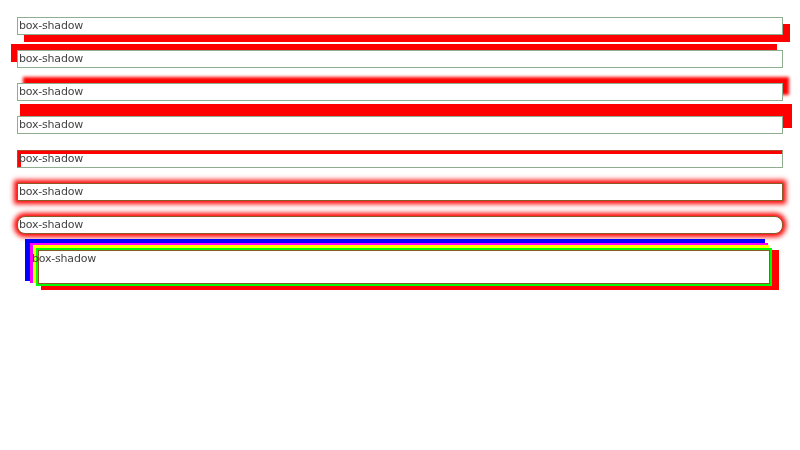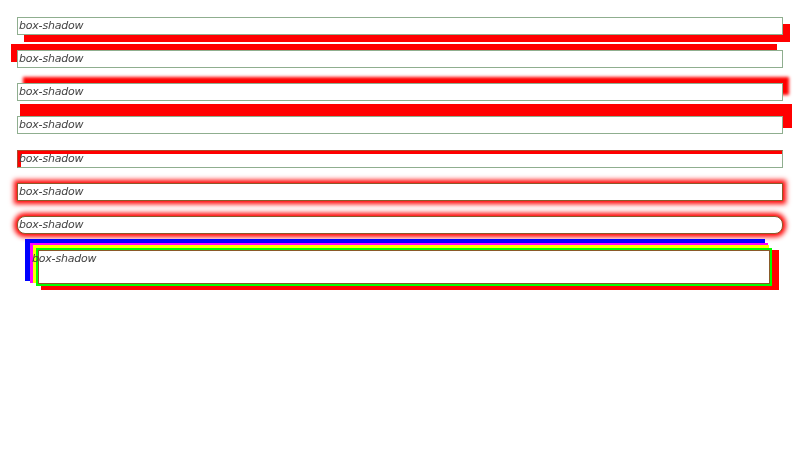--- a/index.html
+++ b/index.html
@@ -21,21 +21,20 @@
       height: 16px;
       border: 1px solid #8fae8f;
       background: #ffffff;
       color: #444444;
       font-size: 11px;
       line-height: 16px;
       padding: 0 0 0 1px;
       box-sizing: content-box;
       white-space: nowrap;
       letter-spacing: -0.2px;
-      font-style: italic;
     }
     .b1 { top: 17px;  box-shadow: 7px 7px 0 0 #ff0000; }
     .b2 { top: 50px;  box-shadow: -6px -6px 0 0 #ff0000; }
     .b3 { top: 83px;  box-shadow: 6px -6px 3px 0 #ff0000; }
     .b4 { top: 116px; box-shadow: 6px -9px 0 3px #ff0000; }
     .b5 { top: 150px; box-shadow: inset 3px 3px 0 0 #ff0000; border-color: #b04a2a #8fae8f #8fae8f #b04a2a; }
     .b6 { top: 183px; box-shadow: 0 0 5px 3px #ff0000; border-color: #8a5a2a; }
     .b7 { top: 216px; box-shadow: 0 0 5px 3px #ff0000; border-color: #8a5a2a; border-radius: 8px; }
     .b8 {
       top: 250px;

